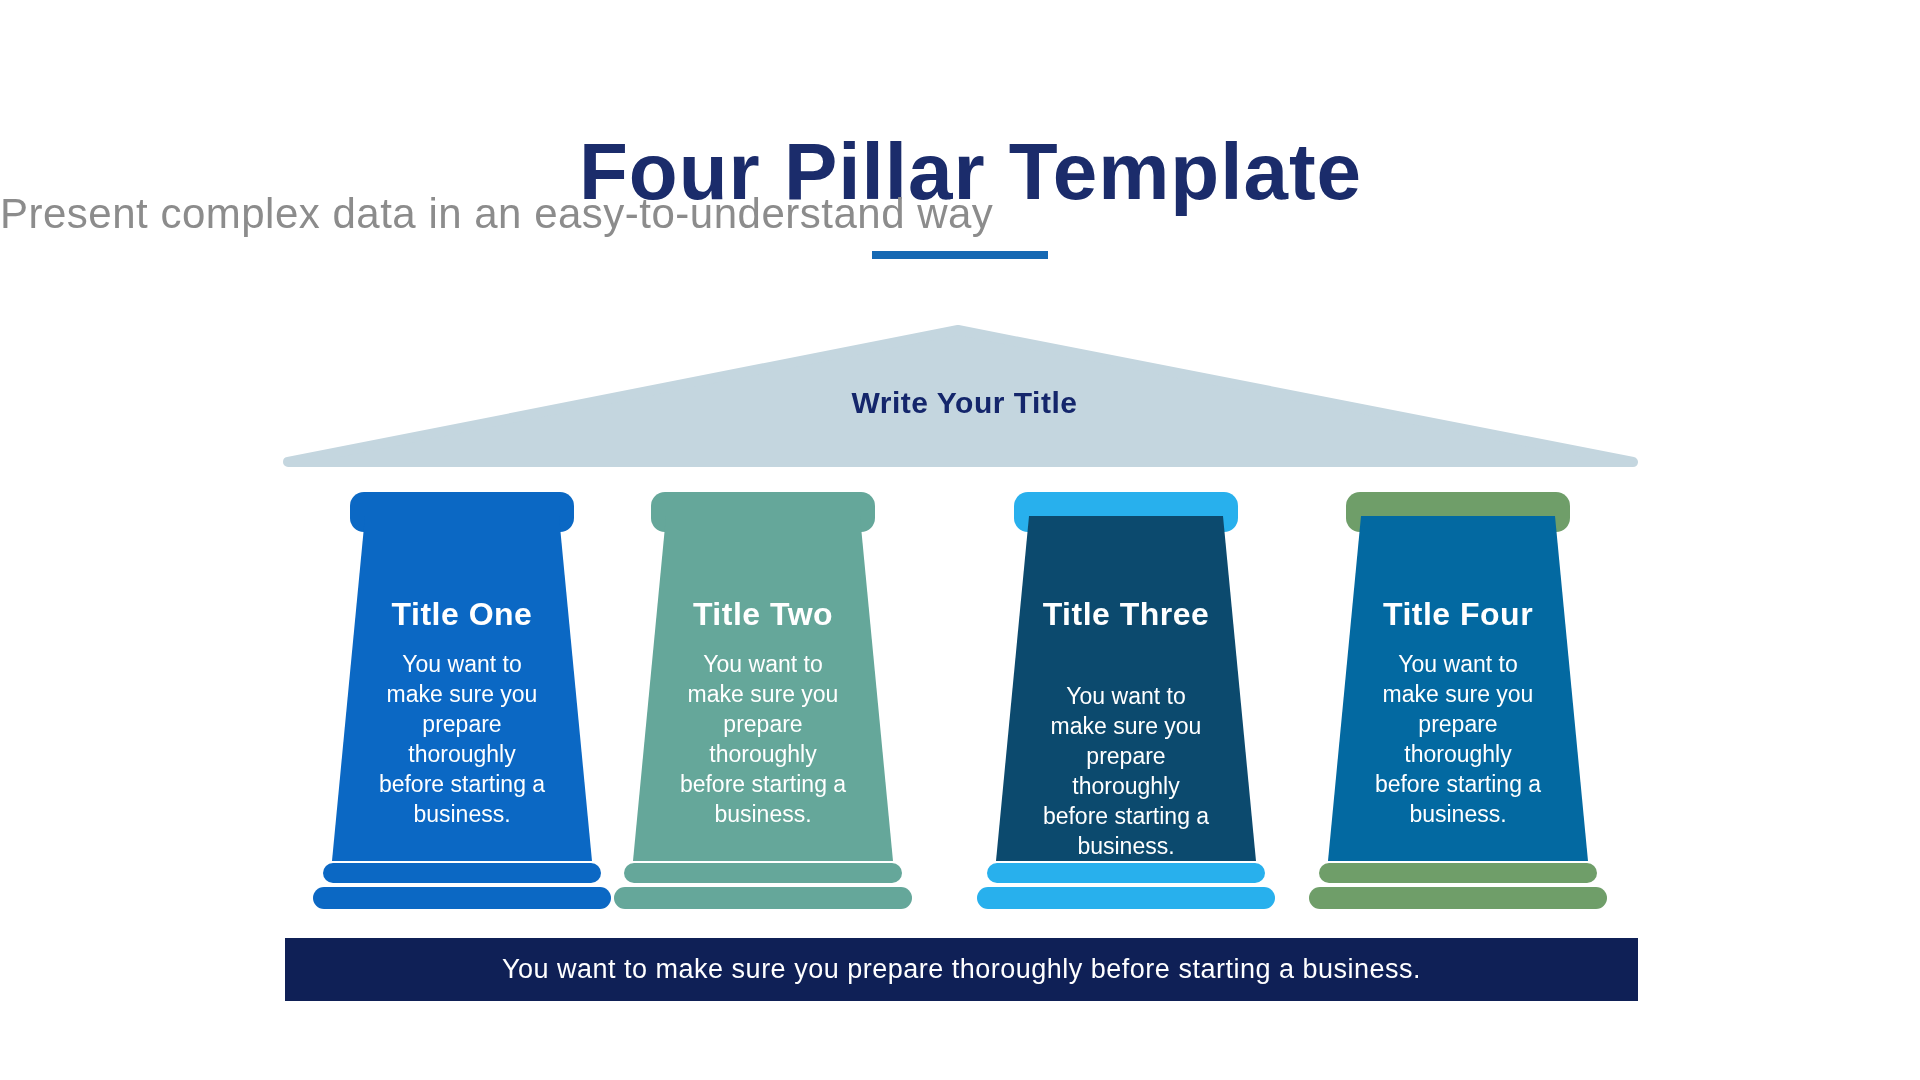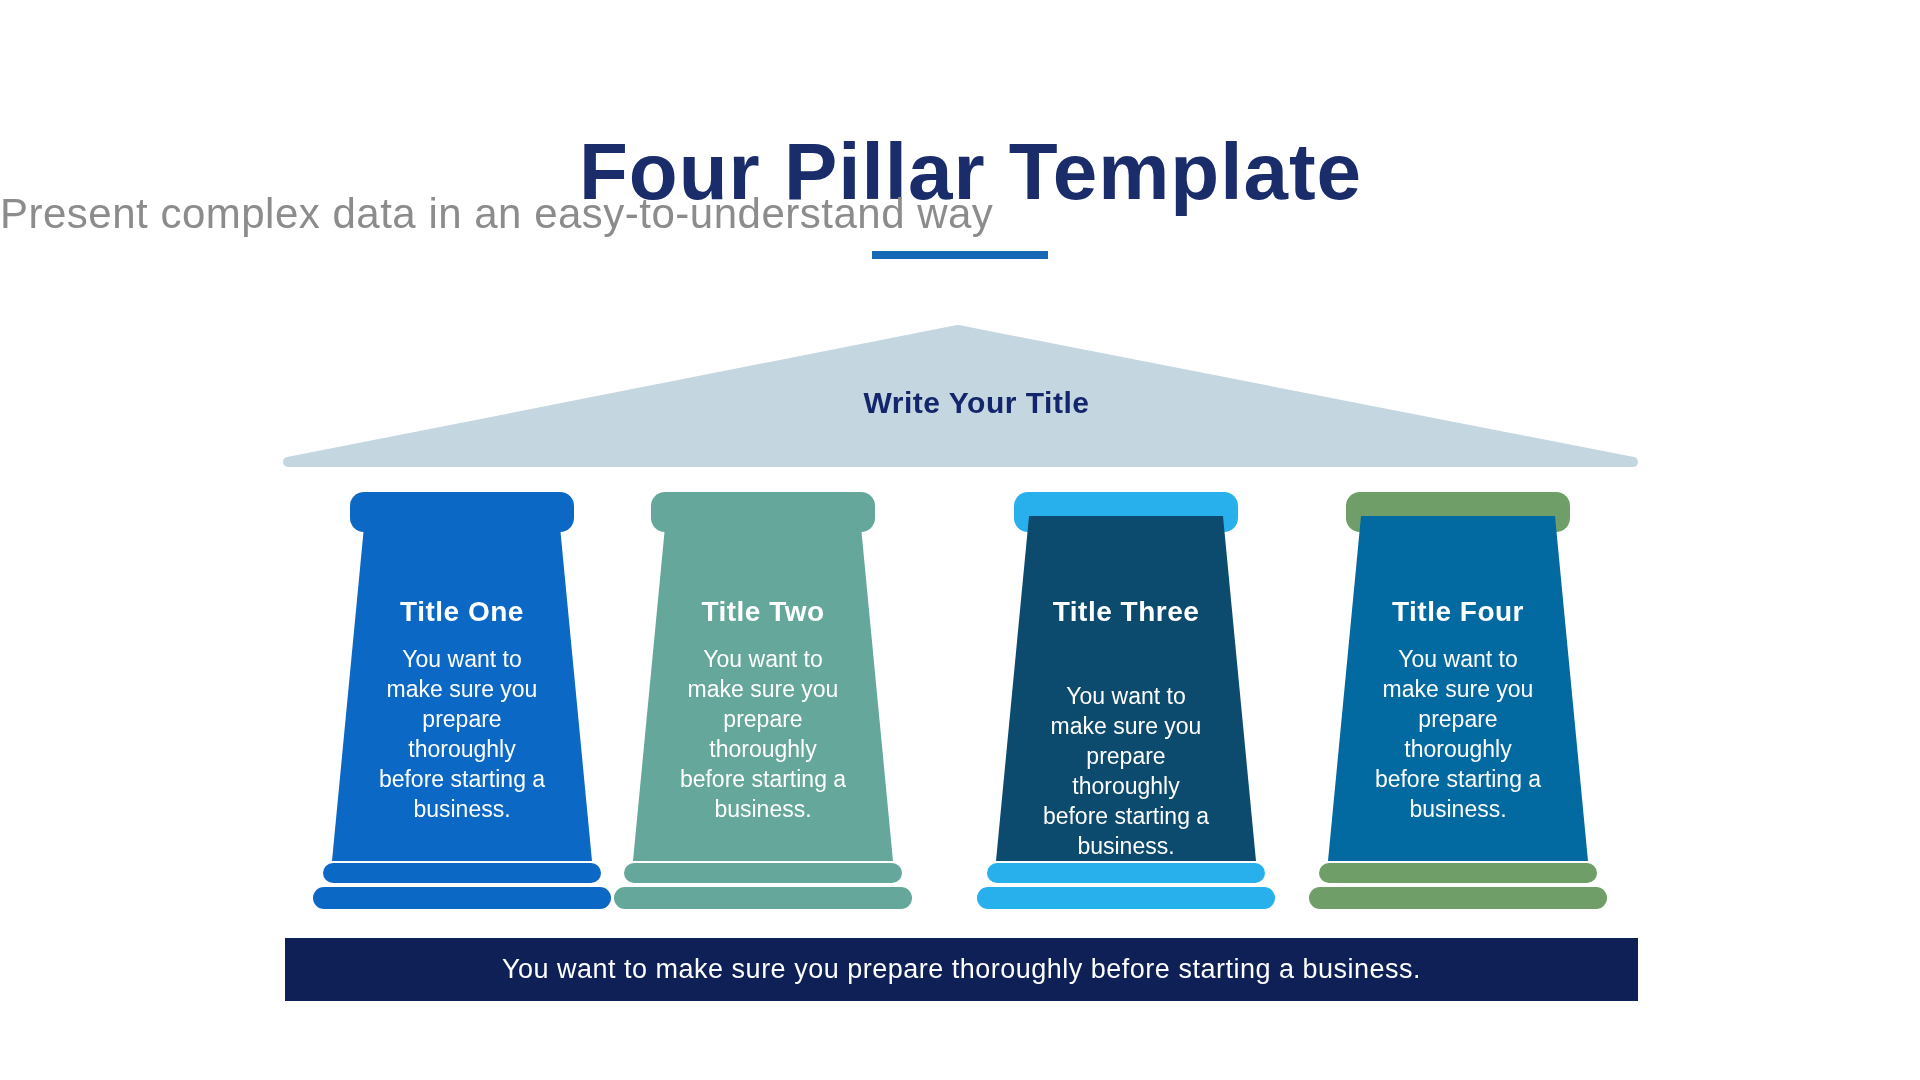--- a/index.html
+++ b/index.html
@@ -47,21 +47,21 @@
   .roof {
     position: absolute;
     left: 283px;
     top: 325px;
     width: 1355px;
     height: 142px;
   }
   .roof svg { display: block; width: 100%; height: 100%; }
   .roof-label {
     position: absolute;
-    left: 299px;
+    left: 287px;
     top: 386px;
     width: 1355px;
     text-align: center;
     font-size: 30px;
     font-weight: bold;
     letter-spacing: 0.5px;
   }
 
   
   .pillar {
@@ -91,21 +91,21 @@
     height: 345px;
     clip-path: polygon(12.7% 0, 87.3% 0, 100% 100%, 0 100%);
     display: flex;
     flex-direction: column;
     align-items: center;
     box-sizing: border-box;
     padding-top: 80px;
   }
   .pillar-title {
     color: #ffffff;
-    font-size: 28px;
+    font-size: 32px;
     font-weight: bold;
     text-align: center;
     letter-spacing: 0.5px;
   }
   .pillar-body {
     margin-top: 16px;
     color: #ffffff;
     font-size: 23px;
     line-height: 30px;
     text-align: center;

